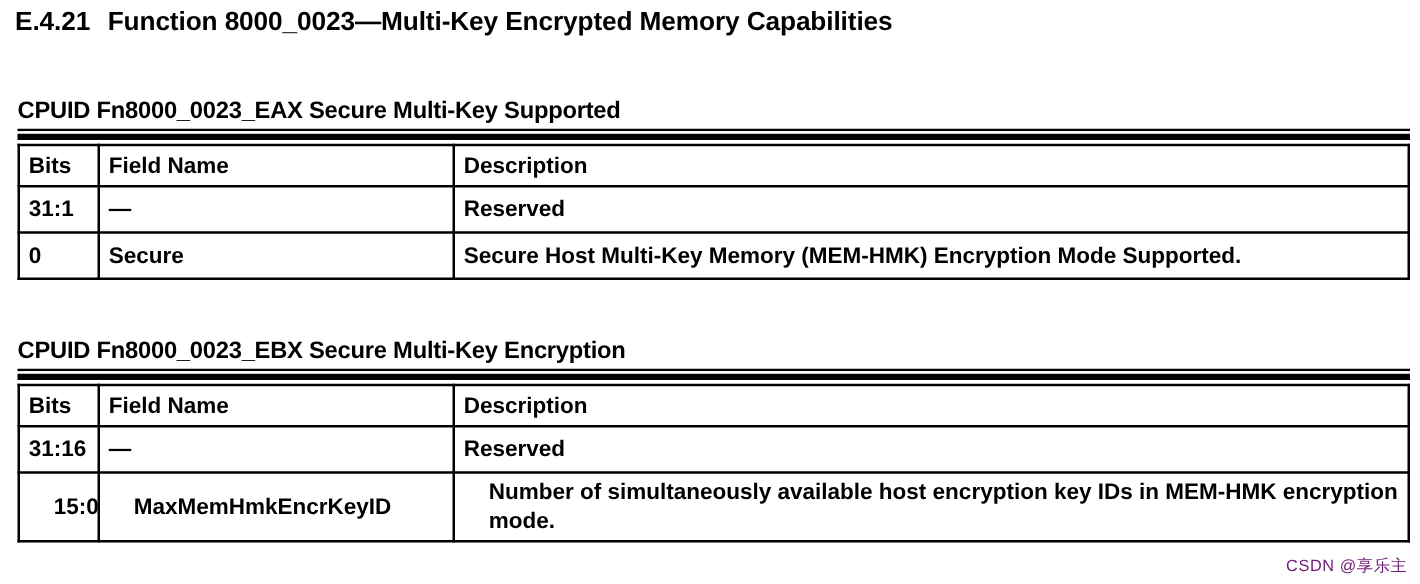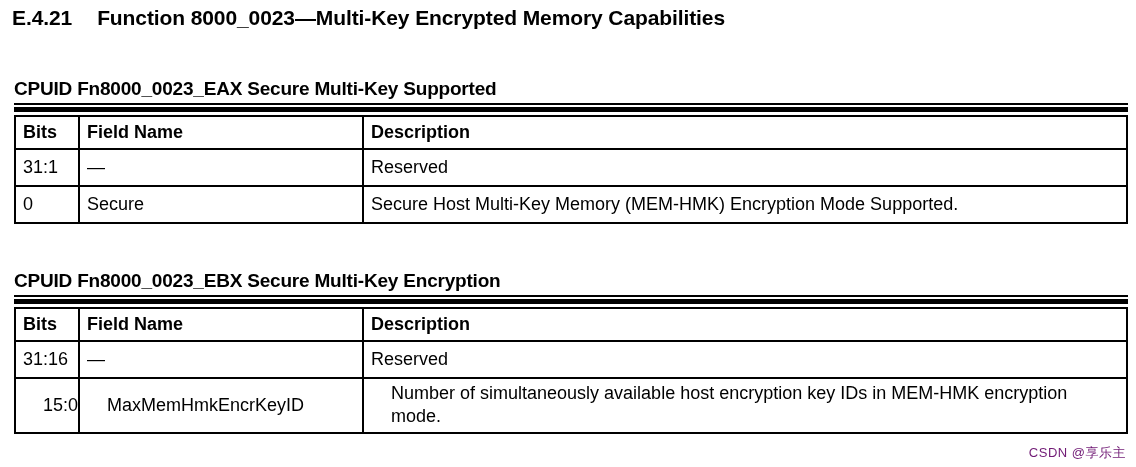--- a/index.html
+++ b/index.html
@@ -27,21 +27,21 @@
   .section-title {
     position: absolute;
     left: 12px;
     top: 6px;
     font-size: 21px;
     font-weight: bold;
     letter-spacing: -0.1px;
     white-space: nowrap;
   }
   .section-title .num {
-    margin-right: 25px;
+    margin-right: 14px;
   }
 
   
   .block {
     position: absolute;
     left: 14px;
     width: 1114px;
   }
   #block-eax { top: 78px; }
   #block-ebx { top: 270px; }
@@ -79,21 +79,21 @@
     margin-top: 3px;
   }
   table.bitfield td,
   table.bitfield th {
     border: 2px solid #000000;
     padding: 3px 7px 4px 7px;
     font-size: 18px;
     line-height: 23px;
     vertical-align: middle;
     text-align: left;
-    font-weight: normal;
+    font-weight: bold;
     box-sizing: border-box;
   }
   table.bitfield thead th {
     font-weight: bold;
     height: 33px;
   }
   table.bitfield tbody td {
     height: 37px;
   }
   .col-bits  { width: 64px; }

